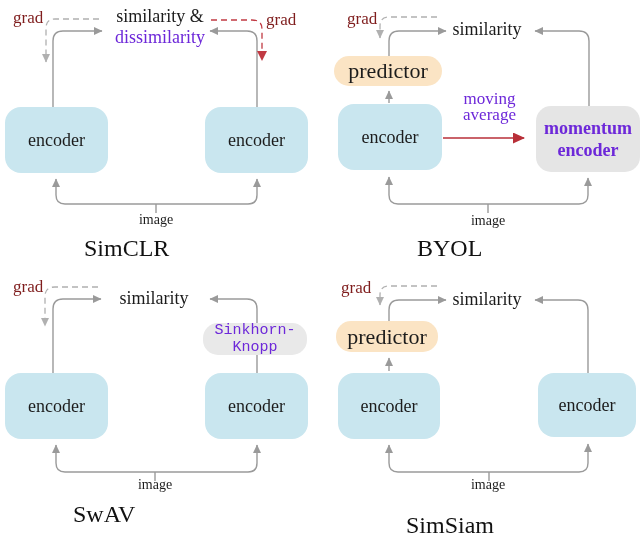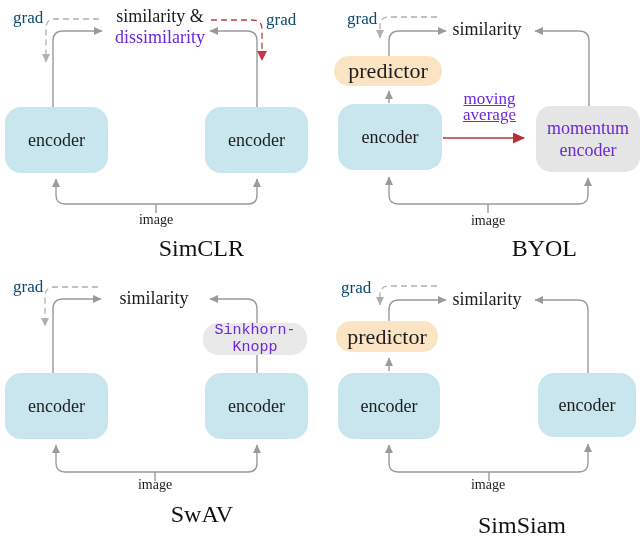--- a/index.html
+++ b/index.html
@@ -16,25 +16,25 @@
     position:absolute;
     display:flex;align-items:center;justify-content:center;
     font-size:18px;color:#1c1c1c;text-align:center;
   }
   .enc{background:#c9e6ef;border-radius:16px;}
   .pred{background:#fbe4c4;border-radius:15px;font-size:22px;}
   .grybox{background:#e5e5e5;border-radius:15px;}
   .redtxt{color:#6d28d9;}
   .lbl{position:absolute;font-size:17px;white-space:nowrap;}
   .lbl-c{text-align:center;white-space:normal;}
-  .grad{color:#0c4a6e;font-size:17px;}
+  .grad{color:#7f1d1d;font-size:17px;}
   .loss{font-size:18px;line-height:21px;}
   .imgl{font-size:14px;text-align:center;}
-  .caption{position:absolute;font-size:24px;text-align:right;color:#111;}
-  .mavg{font-size:17px;line-height:16px;text-align:center;text-decoration:underline;}
+  .caption{position:absolute;font-size:24px;text-align:left;color:#111;}
+  .mavg{font-size:17px;line-height:16px;text-align:center;}
   .mom{font-size:18px;line-height:1.25;}
   .sink{background:#e9e9e9;border-radius:15px;font-size:15px;}
 </style>
 </head>
 <body>
 
 <div id="diagram">
 
   <svg id="arrow-layer" viewBox="0 0 644 537" xmlns="http://www.w3.org/2000/svg">
     <defs>
@@ -116,21 +116,21 @@
     <div class="box pred" style="left:334px;top:56px;width:108px;height:30px;">
       <span>predictor</span>
     </div>
     <div class="box enc" style="left:338px;top:104px;width:104px;height:66px;">
       <span>encoder</span>
     </div>
     <div class="lbl mavg redtxt" style="left:447px;top:91px;width:85px;">
       <div>moving</div>
       <div>average</div>
     </div>
-    <div class="box grybox mom redtxt" style="left:536px;top:106px;width:104px;height:66px;">
+    <div class="box grybox mom redtxt" style="left:536px;top:106px;width:104px;height:66px;font-weight:bold;">
       <div>
         <div>momentum</div>
         <div>encoder</div>
       </div>
     </div>
     <div class="lbl imgl lbl-c" style="left:438px;top:213px;width:100px;">image</div>
     <div class="caption" style="left:417px;top:235px;width:160px;">BYOL</div>
   </div>
 
   <div>

